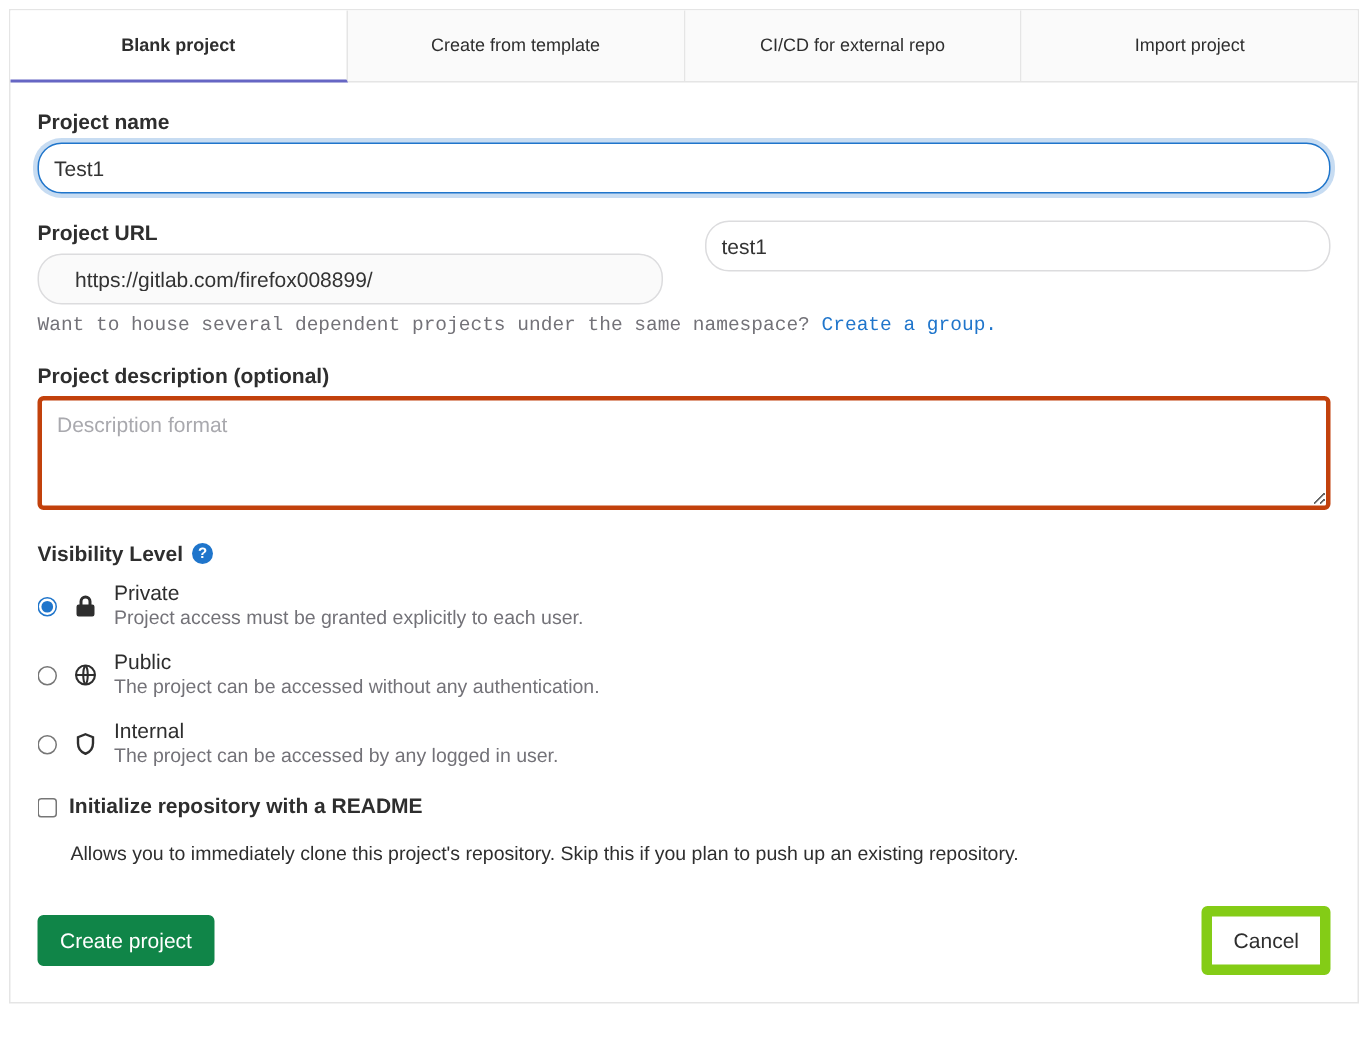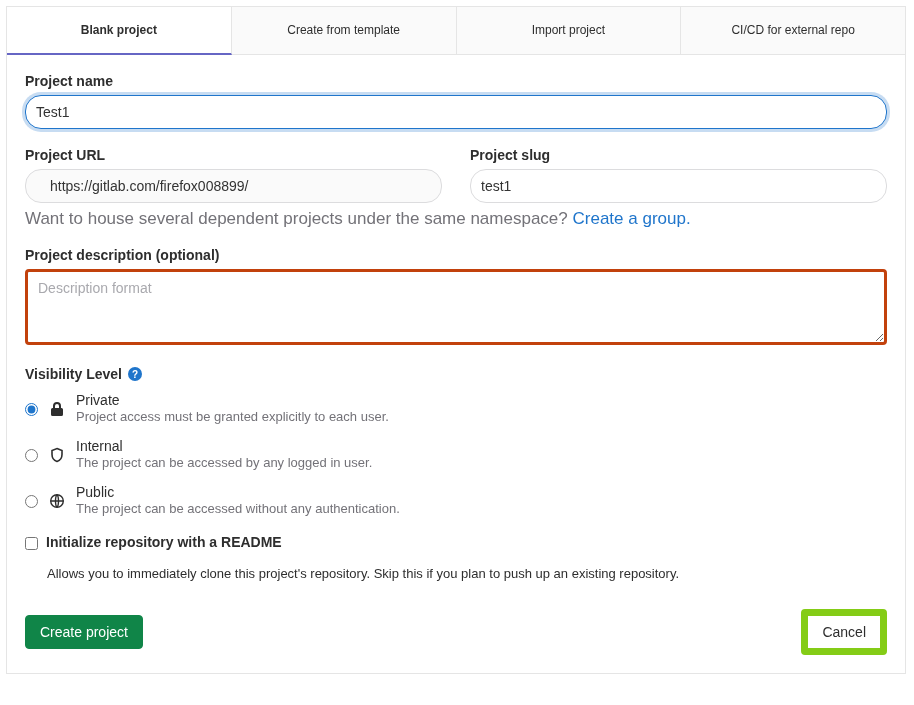--- a/index.html
+++ b/index.html
@@ -62,22 +62,23 @@
     .readonly-input {
       background: #fafafa;
       color: #333;
       padding-left: 24px;
     }
     .row { display: flex; gap: 28px; }
     .col-url { flex: 1; }
     .col-slug { flex: 1; }
     .help-text {
       color: #737278;
-      font-size: 17px;
+      font-size: 13px;
       margin-top: 6px;
+      font-family: Liberation Mono, monospace;
     }
     .help-text a { color: #1f75cb; text-decoration: none; }
     .textarea {
       width: 100%;
       height: 76px;
       padding: 8px 10px;
       font-size: 14px;
       border: 3px solid #c2410c;
       border-radius: 4px;
       resize: both;
@@ -141,38 +142,37 @@
     }
     svg { display: block; }
   </style>
 </head>
 <body>
 
 <div class="page-wrap">
   <div class="tabs">
     <div class="tab active">Blank project</div>
     <div class="tab">Create from template</div>
+    <div class="tab">CI/CD for external repo</div>
     <div class="tab">Import project</div>
-    <div class="tab">CI/CD for external repo</div>
   </div>
 
   <div class="form-body">
     <div class="form-group">
       <label class="label">Project name</label>
       <input type="text" class="text-input focused" value="Test1" style="">
     </div>
 
     <div class="form-group">
       <div class="row">
         <div class="col-url">
           <label class="label">Project URL</label>
           <input type="text" class="text-input readonly-input" readonly="" value="https://gitlab.com/firefox008899/" style="">
         </div>
         <div class="col-slug">
-          <label class="label">Project slug</label>
           <input type="text" class="text-input" value="test1" style="">
         </div>
       </div>
       <div class="help-text">
         <span>Want to house several dependent projects under the same namespace? </span><a href="#">Create a group.</a>
       </div>
     </div>
 
     <div class="form-group">
       <label class="label">Project description (optional)</label>
@@ -188,49 +188,49 @@
       <div class="radio-item">
         <input type="radio" name="vis" checked="" style="">
         <span class="radio-icon">
           <svg width="16" height="16" viewBox="0 0 16 16" fill="#2e2e2e">
               <path d="M4 7V5a4 4 0 0 1 8 0v2h.5A1.5 1.5 0 0 1 14 8.5v5A1.5 1.5 0 0 1 12.5 15h-9A1.5 1.5 0 0 1 2 13.5v-5A1.5 1.5 0 0 1 3.5 7H4zm2 0h4V5a2 2 0 0 0-4 0v2z"></path>
             </svg>
         </span>
         <div class="radio-body">
           <div class="radio-title">Private</div>
           <div class="radio-desc">Project access must be granted explicitly to each user.</div>
-        </div>
-      </div>
-
-      <div class="radio-item">
-        <input type="radio" name="vis" style="">
-        <span class="radio-icon">
-          <svg width="16" height="16" viewBox="0 0 16 16" fill="none" stroke="#2e2e2e" stroke-width="1.6">
-              <path d="M8 1.5l5 2v4c0 3.5-2.2 6-5 7-2.8-1-5-3.5-5-7v-4l5-2z"></path>
-            </svg>
-        </span>
-        <div class="radio-body">
-          <div class="radio-title">Internal</div>
-          <div class="radio-desc">The project can be accessed by any logged in user.</div>
         </div>
       </div>
 
       <div class="radio-item">
         <input type="radio" name="vis" style="">
         <span class="radio-icon">
           <svg width="16" height="16" viewBox="0 0 16 16" fill="none" stroke="#2e2e2e" stroke-width="1.4">
               <circle cx="8" cy="8" r="6.3"></circle>
               <path d="M1.7 8h12.6M8 1.7c2 2 2 10.6 0 12.6M8 1.7c-2 2-2 10.6 0 12.6"></path>
             </svg>
         </span>
         <div class="radio-body">
           <div class="radio-title">Public</div>
           <div class="radio-desc">The project can be accessed without any authentication.</div>
         </div>
       </div>
+
+      <div class="radio-item">
+        <input type="radio" name="vis" style="">
+        <span class="radio-icon">
+          <svg width="16" height="16" viewBox="0 0 16 16" fill="none" stroke="#2e2e2e" stroke-width="1.6">
+              <path d="M8 1.5l5 2v4c0 3.5-2.2 6-5 7-2.8-1-5-3.5-5-7v-4l5-2z"></path>
+            </svg>
+        </span>
+        <div class="radio-body">
+          <div class="radio-title">Internal</div>
+          <div class="radio-desc">The project can be accessed by any logged in user.</div>
+        </div>
+      </div>
     </div>
 
     <div class="form-group">
       <div class="checkbox-row">
         <input type="checkbox" style="">
         <span class="checkbox-label">Initialize repository with a README</span>
       </div>
       <div class="checkbox-desc">Allows you to immediately clone this project's repository. Skip this if you plan to push up an existing repository.</div>
     </div>
 

